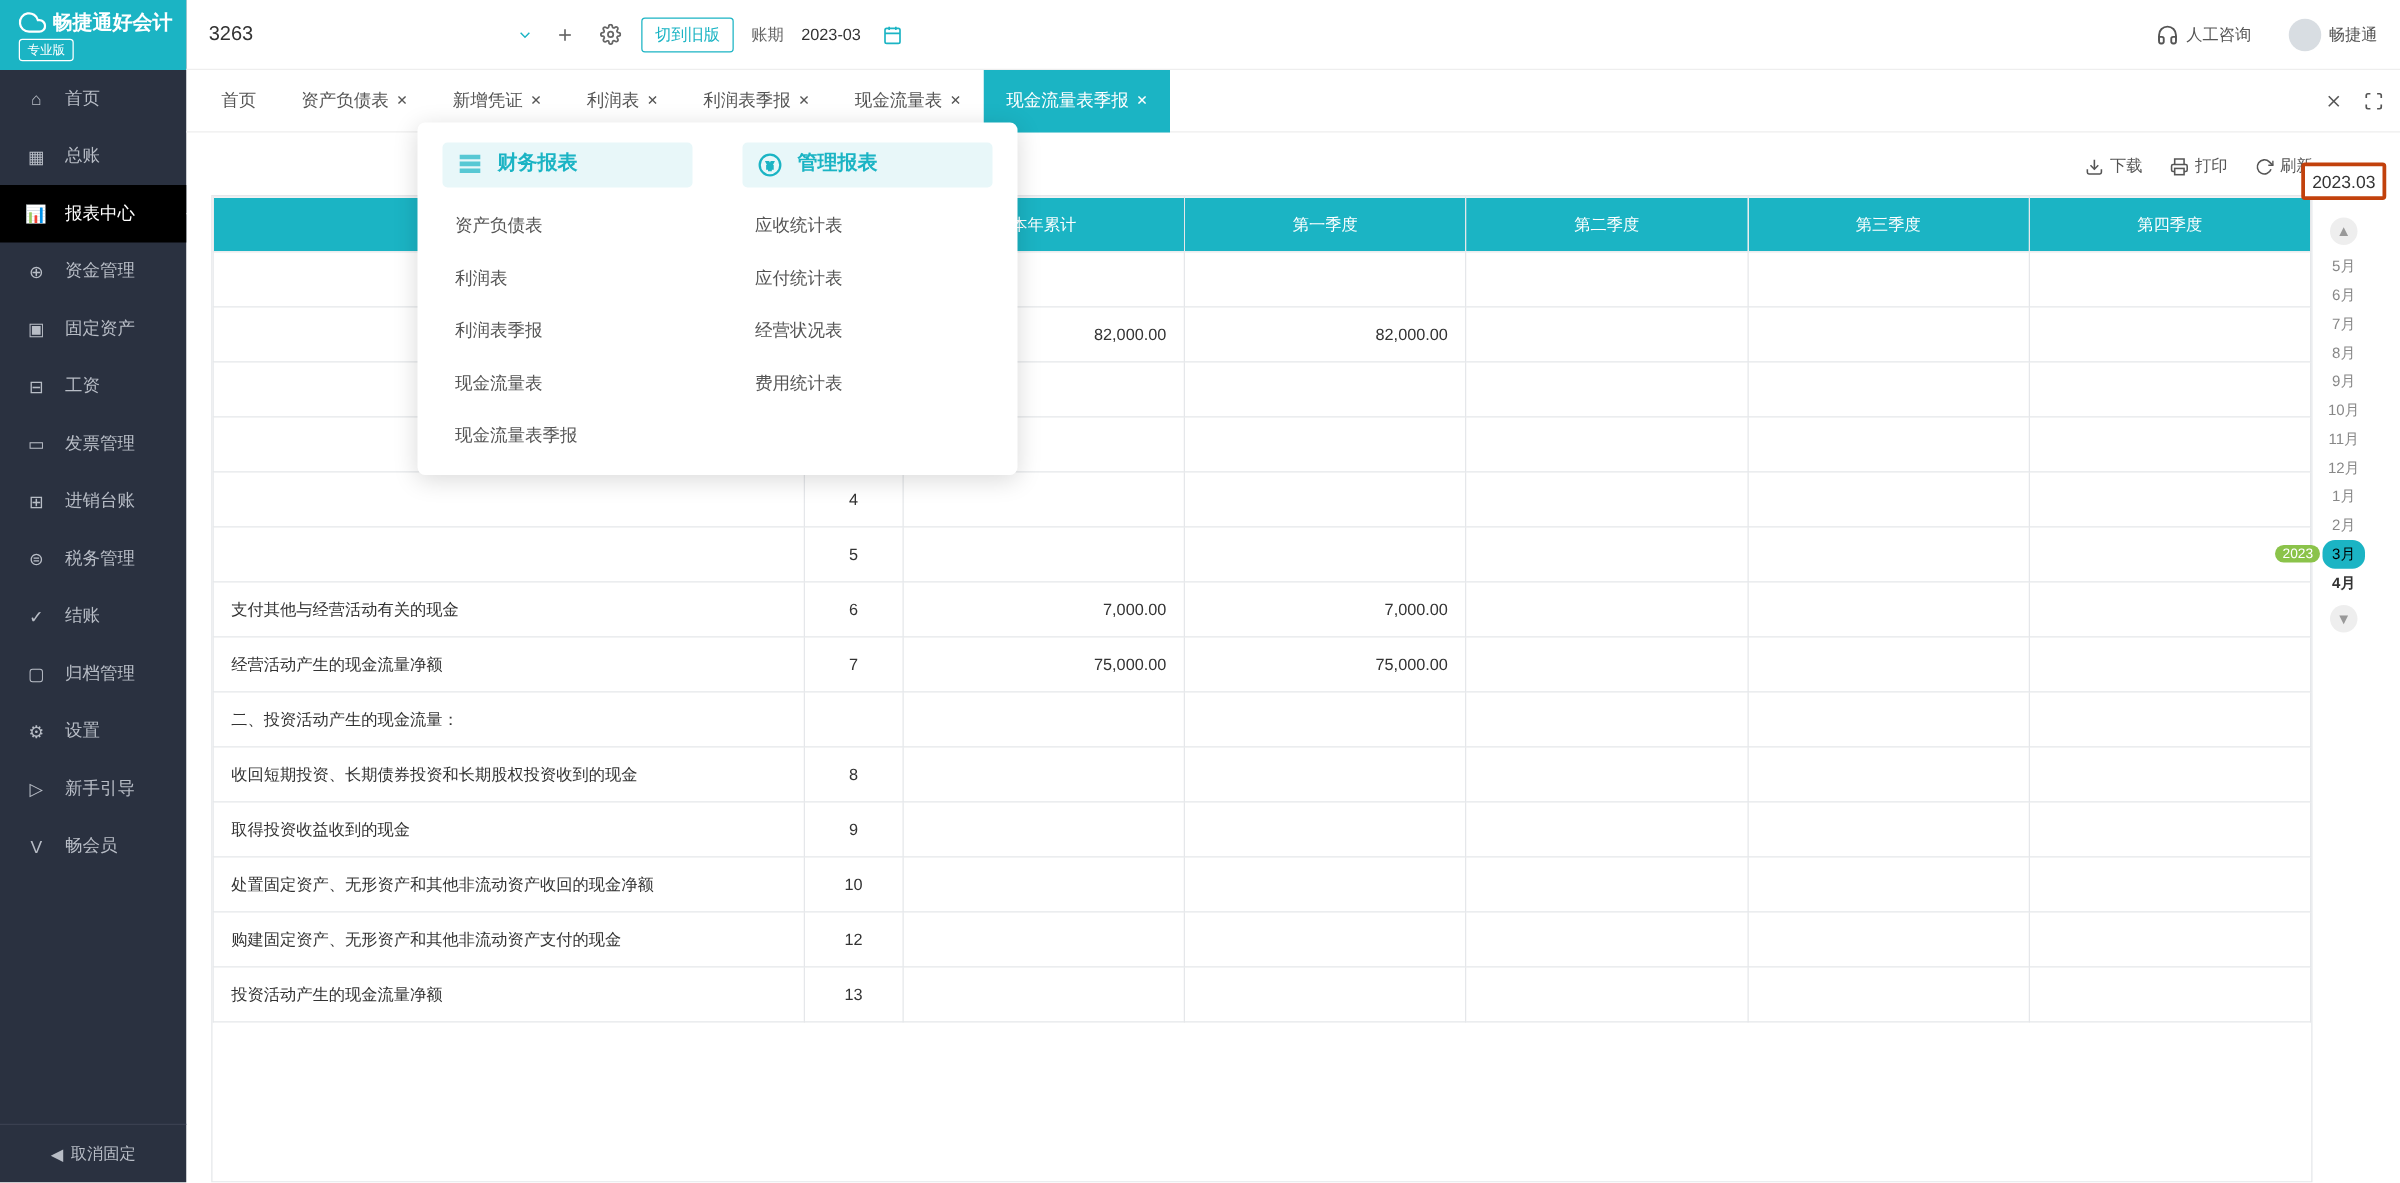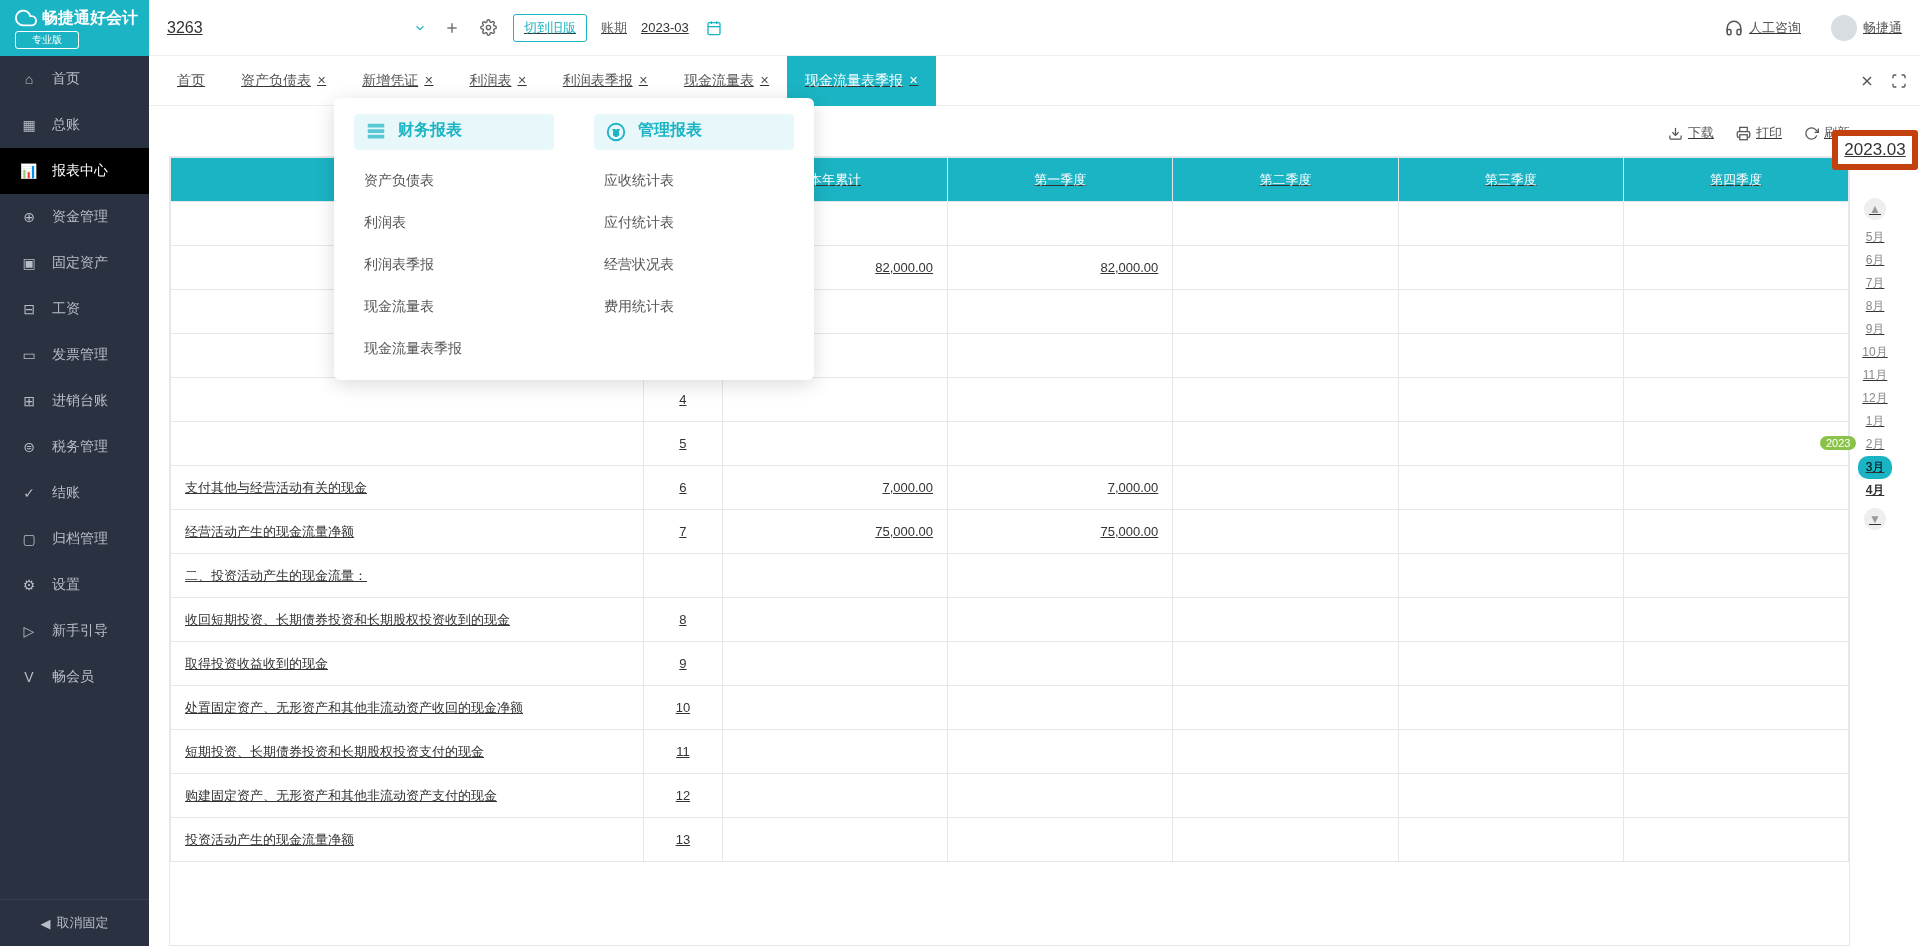--- a/index.html
+++ b/index.html
@@ -3,29 +3,29 @@
 <meta charset="utf-8">
 <style>
 * { margin: 0; padding: 0; box-sizing: border-box; font-family: "Microsoft YaHei", Arial, sans-serif; }
 body { background: #fff; font-size: 13px; color: #333; overflow: hidden; }
 .app { display: flex; height: 946px; width: 1920px; }
 
 
 .sidebar { width: 149px; background: #2a3140; color: #b8bdc6; display: flex; flex-direction: column; height: 100%; }
 .logo-area { background: #1bb4c4; height: 56px; display: flex; flex-direction: column; justify-content: center; padding-left: 15px; color: #fff; }
 .logo-top { display: flex; align-items: center; gap: 5px; font-size: 16px; font-weight: bold; }
-.logo-sub { font-size: 10px; margin-top: 2px; padding: 1px 16px; border: 1px solid #fff; border-radius: 3px; width: fit-content; }
+.logo-sub { font-size: 10px; margin-top: 2px; padding: 1px 6px; border: 1px solid #fff; border-radius: 3px; width: fit-content; }
 .side-item { display: flex; align-items: center; gap: 14px; padding: 14px 20px; cursor: pointer; font-size: 14px; }
 .side-item.active { background: #000; color: #fff; position: relative; }
 .side-item.active::after { content: ''; position: absolute; right: -8px; top: 50%; transform: translateY(-50%); border: 8px solid transparent; border-right-color: #fff; }
 .side-icon { width: 18px; height: 18px; display: inline-flex; align-items: center; justify-content: center; }
 .side-footer { margin-top: auto; padding: 14px 20px; display: flex; align-items: center; gap: 6px; justify-content: center; cursor: pointer; border-top: 1px solid #3a4050; }
 
 
-.main { flex: 1; display: flex; flex-direction: column; position: relative; text-decoration: underline; }
+.main { flex: 1; display: flex; flex-direction: column; position: relative; }
 .topbar { height: 56px; display: flex; align-items: center; padding: 0 18px; gap: 14px; border-bottom: 1px solid #eee; }
 .company-select { display: flex; align-items: center; gap: 10px; width: 260px; justify-content: space-between; cursor: pointer; }
 .company-name { font-size: 16px; color: #333; }
 .chev-down { color: #1bb4c4; }
 .icon-btn { width: 22px; height: 22px; display: inline-flex; align-items: center; justify-content: center; cursor: pointer; color: #666; }
 .old-ver-btn { border: 1px solid #1bb4c4; color: #1bb4c4; padding: 4px 10px; border-radius: 3px; cursor: pointer; font-size: 13px; }
 .period-label { color: #666; }
 .period-val { color: #333; }
 .topbar-right { margin-left: auto; display: flex; align-items: center; gap: 30px; }
 .consult { display: flex; align-items: center; gap: 6px; color: #555; cursor: pointer; }
@@ -51,21 +51,21 @@
 thead th { background: #1bb4c4; color: #fff; font-weight: normal; text-align: center; position: sticky; top: 0; }
 tbody td { color: #333; }
 tbody td.num { text-align: right; }
 tbody td.center { text-align: center; }
 col.c-name { width: 420px; }
 col.c-line { width: 70px; }
 col.c-val { width: 200px; }
 
 
 .period-panel { width: 50px; display: flex; flex-direction: column; align-items: center; padding-top: 10px; gap: 6px; position: relative; }
-.period-year { background: #fff; border: 6px solid #c2410c; border-radius: 3px; padding: 4px 6px; font-size: 17px; margin-bottom: 22px; }
+.period-year { background: #fff; border: 3px solid #c2410c; border-radius: 3px; padding: 4px 6px; font-size: 14px; margin-bottom: 8px; }
 .period-month { width: 34px; text-align: center; padding: 3px 0; border-radius: 10px; font-size: 12px; color: #888; cursor: pointer; }
 .period-month.current { background: #1bb4c4; color: #000000; }
 .period-month.dark { color: #333; font-weight: bold; }
 .year-badge { position: absolute; left: -30px; top: 316px; background: #8bc34a; color: #fff; font-size: 11px; padding: 1px 6px; border-radius: 8px; }
 .circle-btn { width: 22px; height: 22px; border-radius: 50%; background: #eee; color: #999; display: flex; align-items: center; justify-content: center; cursor: pointer; font-size: 12px; }
 
 
 .popover { position: absolute; top: 98px; left: 185px; width: 480px; background: #fff; box-shadow: 0 4px 20px rgba(0,0,0,.15); border-radius: 6px; padding: 16px 0 10px; z-index: 100; display: flex; }
 .pop-col { flex: 1; padding: 0 20px; }
 .pop-head { display: flex; align-items: flex-start; gap: 10px; color: #1bb4c4; font-size: 16px; font-weight: bold; padding: 6px 10px; background: #e8f7f9; border-radius: 4px; margin-bottom: 10px; }
@@ -403,29 +403,20 @@
                 <tr>
                   <td>处置固定资产、无形资产和其他非流动资产收回的现金净额</td>
     <td class="center">10</td>
     <td class="num"></td>
     <td class="num"></td>
     <td class="num"></td>
     <td class="num"></td>
     <td class="num"></td>
                 </tr>
                 <tr>
-                  <td>短期投资、长期债券投资和长期股权投资支付的现金</td>
-    <td class="center">11</td>
-    <td class="num"></td>
-    <td class="num"></td>
-    <td class="num"></td>
-    <td class="num"></td>
-    <td class="num"></td>
-                </tr>
-                <tr>
                   <td>购建固定资产、无形资产和其他非流动资产支付的现金</td>
     <td class="center">12</td>
     <td class="num"></td>
     <td class="num"></td>
     <td class="num"></td>
     <td class="num"></td>
     <td class="num"></td>
                 </tr>
                 <tr>
                   <td>投资活动产生的现金流量净额</td>

